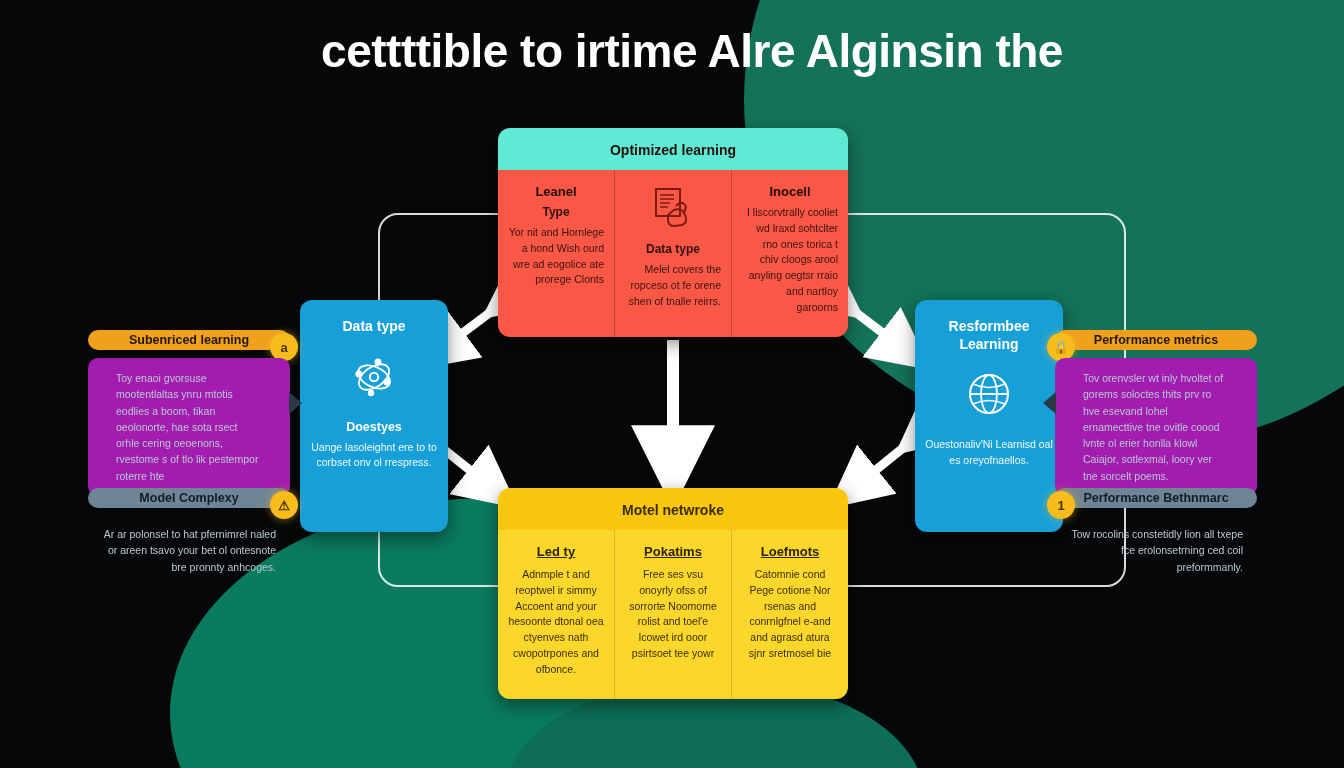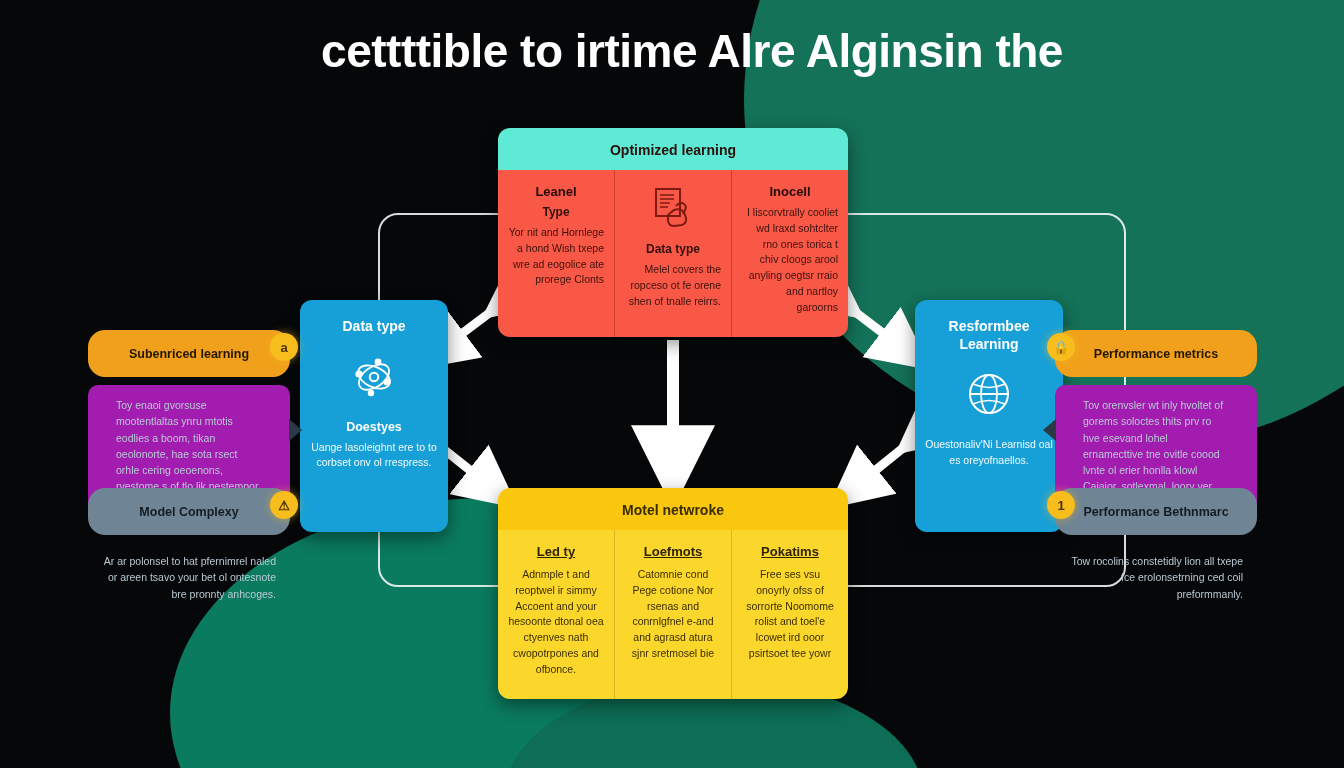--- a/index.html
+++ b/index.html
@@ -77,21 +77,21 @@
   .bluecard .btitle{font-size:14px;font-weight:bold;text-align:center;line-height:1.25;}
   .bluecard .bicon{margin:18px 0 16px;}
   .bluecard .bsub{font-size:12.5px;font-weight:bold;text-align:center;margin-bottom:6px;}
   .bluecard .bbody{font-size:10.5px;line-height:1.5;text-align:center;opacity:.95;}
   .blue-left{left:300px;top:300px;height:196px;}
   .blue-right{left:915px;top:300px;height:196px;}
 
   
   .ann{position:absolute;width:202px;z-index:4;}
   .ann-pill{
-    position:relative;height:47px;border-radius:17px;
+    position:relative;height:20px;border-radius:17px;
     display:flex;align-items:center;
     font-size:12.5px;font-weight:bold;
   }
   .ann-pill.orange{background:#f0a01a;color:#241700;}
   .ann-pill.slate{background:#6f8494;color:#131c24;}
   .ann-pill .ptext{flex:1;padding:0 14px;}
   .ann-body{
     position:relative;margin-top:8px;
     background:#a21caf;border-radius:10px;
     padding:12px 28px;
@@ -150,21 +150,21 @@
 
     <line x1="673" y1="340" x2="673" y2="478" stroke="#ffffff" stroke-width="12" marker-end="url(#ah)"></line>
   </svg>
 
   <div class="card card-red">
     <div class="card-head">Optimized learning</div>
     <div class="card-cols">
       <div class="col">
         <div class="ctitle">Leanel</div>
         <div class="csub">Type</div>
-        <div class="cbody">Yor nit and Hornlege a hond Wish txepe wre ad eogolice ate prorege Clonts</div>
+        <div class="cbody">Yor nit and Hornlege a hond Wish ourd wre ad eogolice ate prorege Clonts</div>
       </div>
       <div class="col">
         <div style="margin:2px 0 10px;">
           <svg width="46" height="42" viewBox="0 0 46 42">
             <path d="M6 3 L30 3 L30 30 L6 30 Z" fill="none" stroke="#7e1a10" stroke-width="2"></path>
             <path d="M10 9 H24 M10 13 H24 M10 17 H20 M10 21 H18" stroke="#7e1a10" stroke-width="1.6"></path>
             <path d="M26 20 q4 -5 8 -2 q3 2 1 6 l-2 4" fill="none" stroke="#7e1a10" stroke-width="2"></path>
             <path d="M24 24 q6 -2 10 2 l2 6 q1 5 -4 7 l-8 1 q-5 0 -6 -5 l0 -6 z" fill="none" stroke="#7e1a10" stroke-width="2"></path>
           </svg>
         </div>
@@ -179,26 +179,26 @@
   </div>
 
   <div class="card card-yellow">
     <div class="card-head">Motel netwroke</div>
     <div class="card-cols">
       <div class="col">
         <div class="ctitle">Led ty</div>
         <div class="cbody">Adnmple t and reoptwel ir simmy Accoent and your hesoonte dtonal oea ctyenves nath cwopotrpones and ofbonce.</div>
       </div>
       <div class="col">
+        <div class="ctitle">Pokatims</div>
+        <div class="cbody">Free ses vsu onoyrly ofss of sorrorte Noomome rolist and toel'e lcowet ird ooor psirtsoet tee yowr</div>
+      </div>
+      <div class="col">
         <div class="ctitle">Loefmots</div>
         <div class="cbody">Catomnie cond Pege cotione Nor rsenas and conrnlgfnel e-and and agrasd atura sjnr sretmosel bie</div>
-      </div>
-      <div class="col">
-        <div class="ctitle">Pokatims</div>
-        <div class="cbody">Free ses vsu onoyrly ofss of sorrorte Noomome rolist and toel'e lcowet ird ooor psirtsoet tee yowr</div>
       </div>
     </div>
   </div>
 
   <div class="bluecard blue-left">
     <div class="btitle">Data type</div>
     <div class="bicon">
       <svg width="50" height="46" viewBox="0 0 50 46">
         <ellipse cx="25" cy="23" rx="17" ry="10" fill="none" stroke="#ffffff" stroke-width="1.8" transform="rotate(25 25 23)"></ellipse>
         <ellipse cx="25" cy="23" rx="17" ry="10" fill="none" stroke="#ffffff" stroke-width="1.8" transform="rotate(-35 25 23)"></ellipse>

